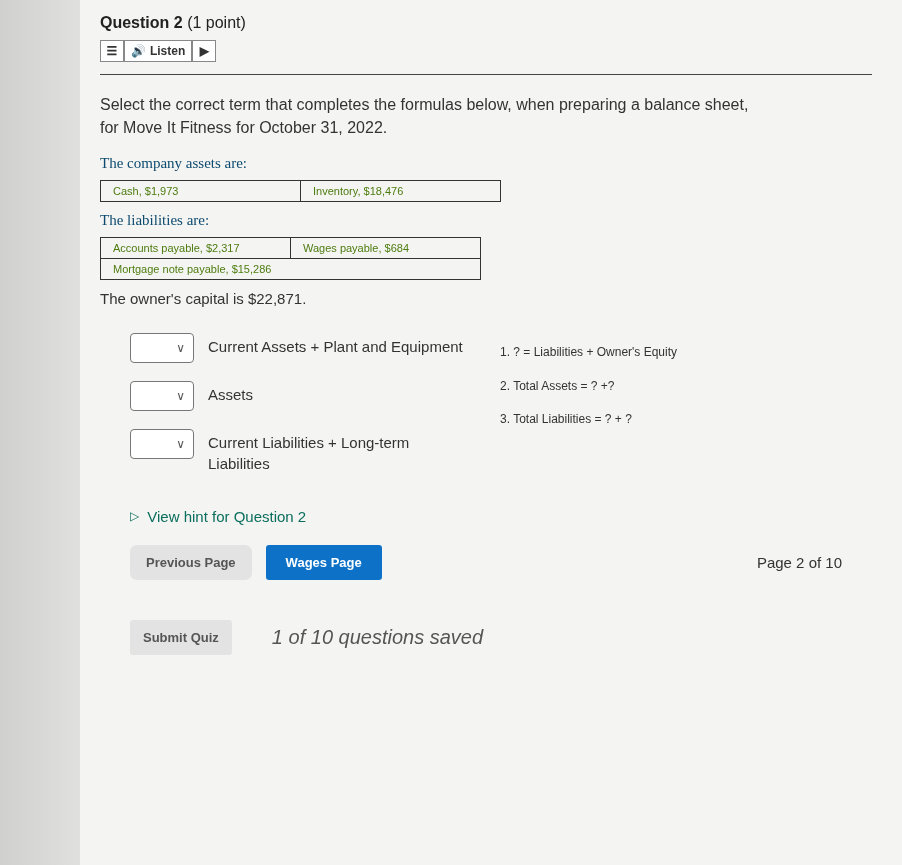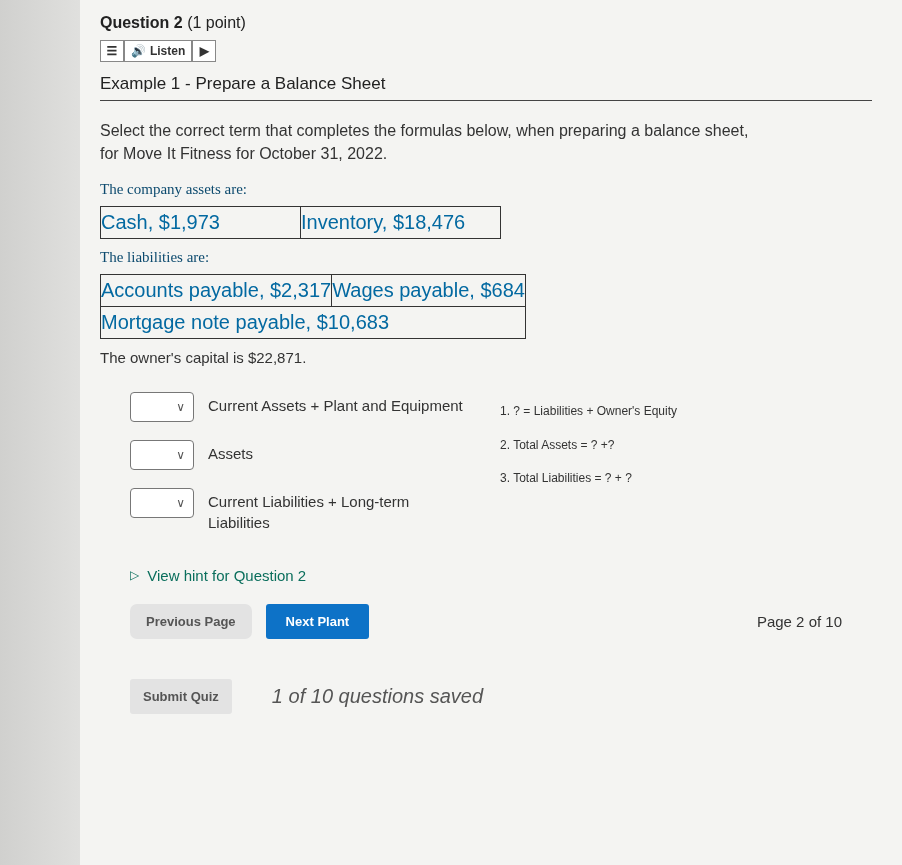--- a/index.html
+++ b/index.html
@@ -76,23 +76,23 @@
     color: #0c4a6e;
     margin: 10px 0 8px 0;
     font-family: Liberation Serif, serif;
   }
   table.grid {
     border-collapse: collapse;
     margin: 4px 0 10px 0;
   }
   table.grid td {
     border: 1px solid #333;
-    padding: 4px 0;
-    font-size: 20px;
-    color: #0369a1;
+    padding: 4px 12px;
+    font-size: 11px;
+    color: #4d7c0f;
     vertical-align: middle;
   }
   .assets-tbl td { min-width: 200px; }
   .liab-tbl td { min-width: 190px; }
   .owner-line {
     font-size: 15px;
     margin: 6px 0 26px 0;
   }
   .match-area {
     display: flex;
@@ -219,21 +219,20 @@
     </div>
     <div class="tb-btn">
       <span class="spk">🔊</span>
       <span>Listen</span>
     </div>
     <div class="tb-btn icon-only">
       <span>▶</span>
     </div>
   </div>
 
-  <div class="example-title">Example 1 - Prepare a Balance Sheet</div>
   <hr class="rule">
 
   <div class="instr">Select the correct term that completes the formulas below, when preparing a balance sheet, for Move It Fitness for October 31, 2022.</div>
 
   <div class="subhead">The company assets are:</div>
 
   <table class="grid assets-tbl">
     <tbody>
         <tr>
       <td>Cash, $1,973</td>
@@ -244,21 +243,21 @@
 
   <div class="subhead">The liabilities are:</div>
 
   <table class="grid liab-tbl">
     <tbody>
         <tr>
       <td>Accounts payable, $2,317</td>
       <td>Wages payable, $684</td>
     </tr>
     <tr>
-      <td colspan="2">Mortgage note payable, $10,683</td>
+      <td colspan="2">Mortgage note payable, $15,286</td>
     </tr>
   </tbody>
     </table>
 
   <div class="owner-line">The owner's capital is $22,871.</div>
 
   <div class="match-area">
     <div class="match-left">
       <div class="match-row">
         <div class="ddl">
@@ -286,21 +285,21 @@
     </div>
   </div>
 
   <div class="hint-link">
     <span class="tri">▷</span>
     <span>View hint for Question 2</span>
   </div>
 
   <div class="nav-row">
     <button class="btn-prev">Previous Page</button>
-    <button class="btn-next">Next Plant</button>
+    <button class="btn-next">Wages Page</button>
     <div class="page-of">Page 2 of 10</div>
   </div>
 
   <div class="footer-row">
     <button class="btn-submit">Submit Quiz</button>
     <div class="saved-msg">1 of 10 questions saved</div>
   </div>
 
 </div>
 

